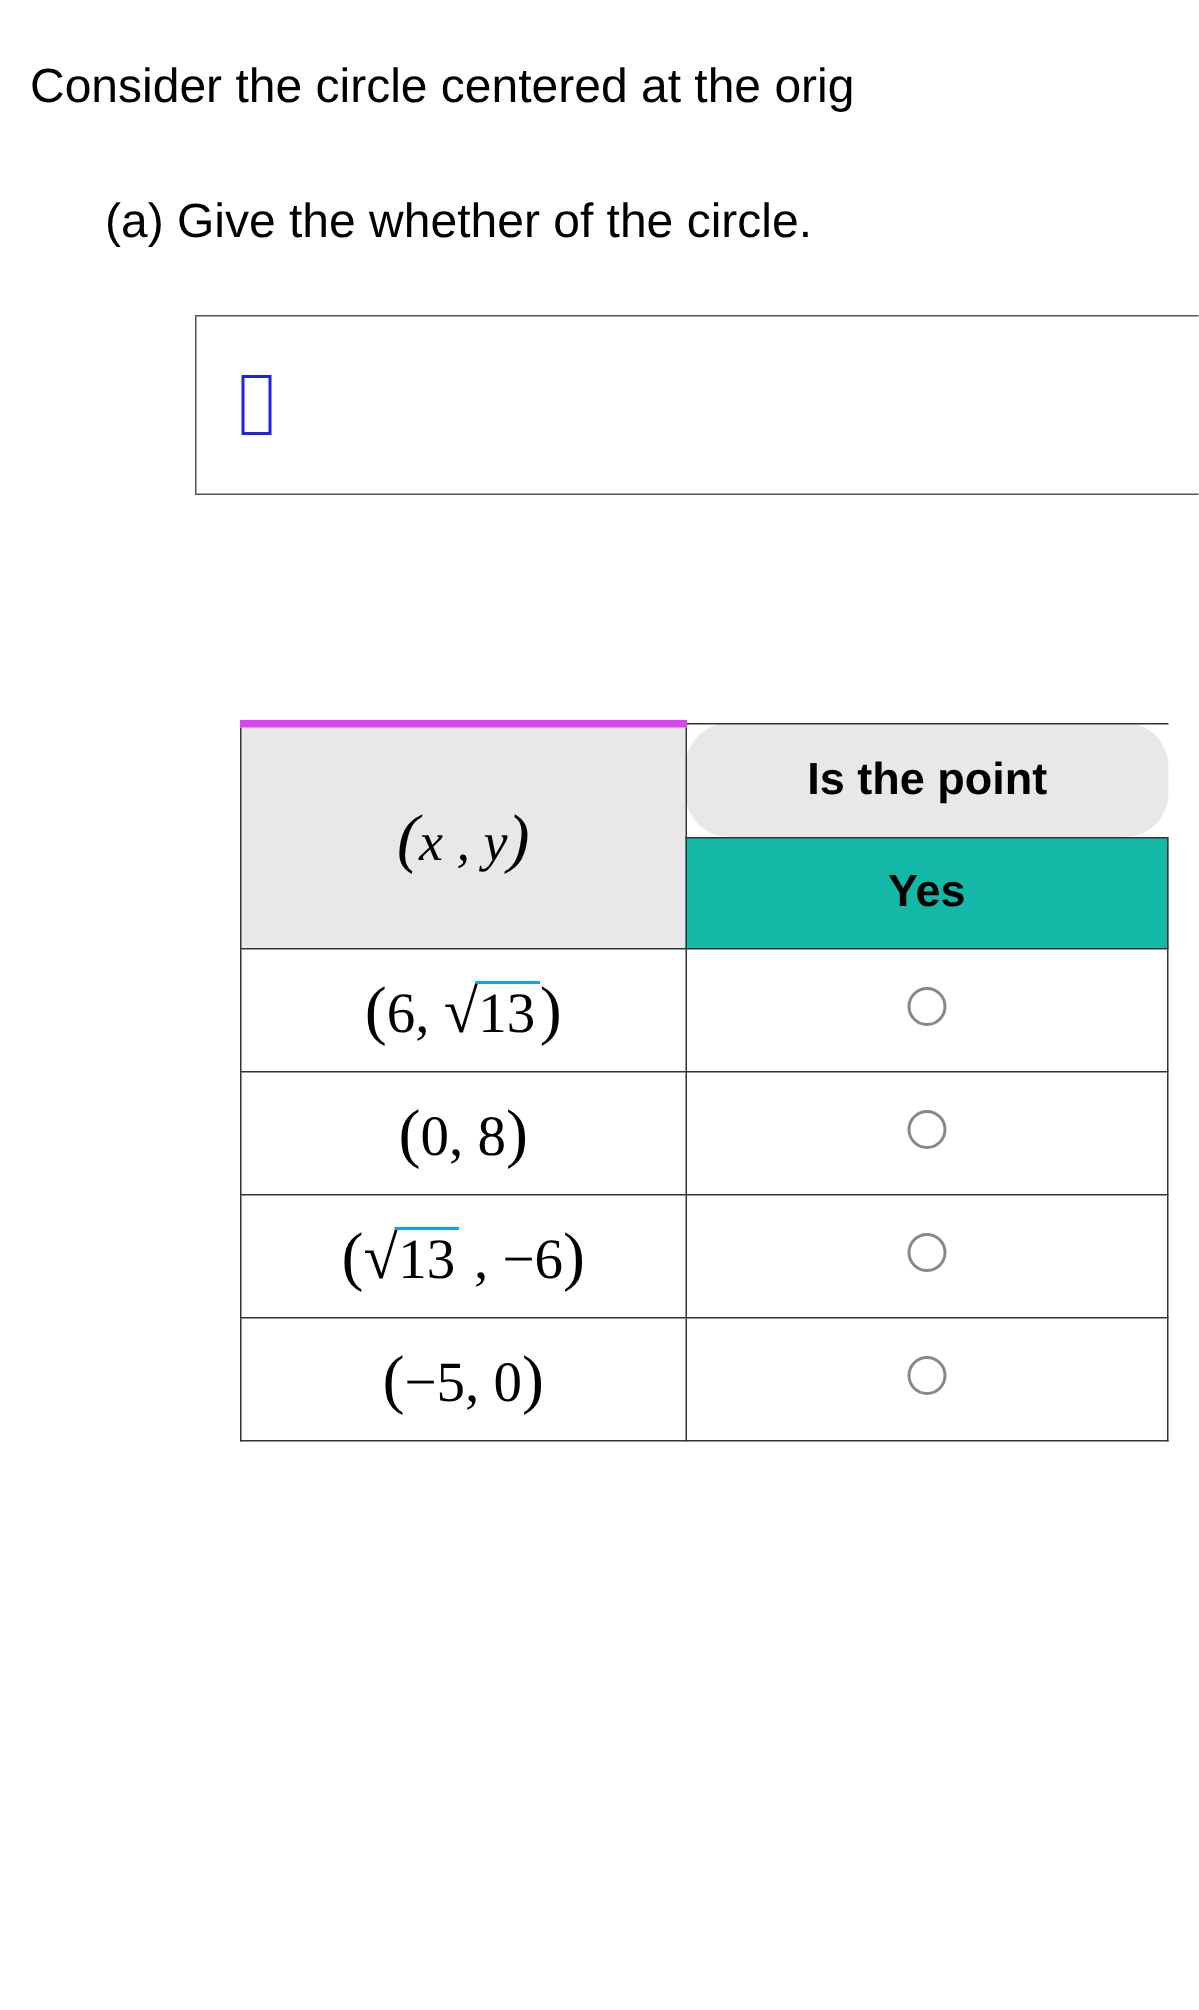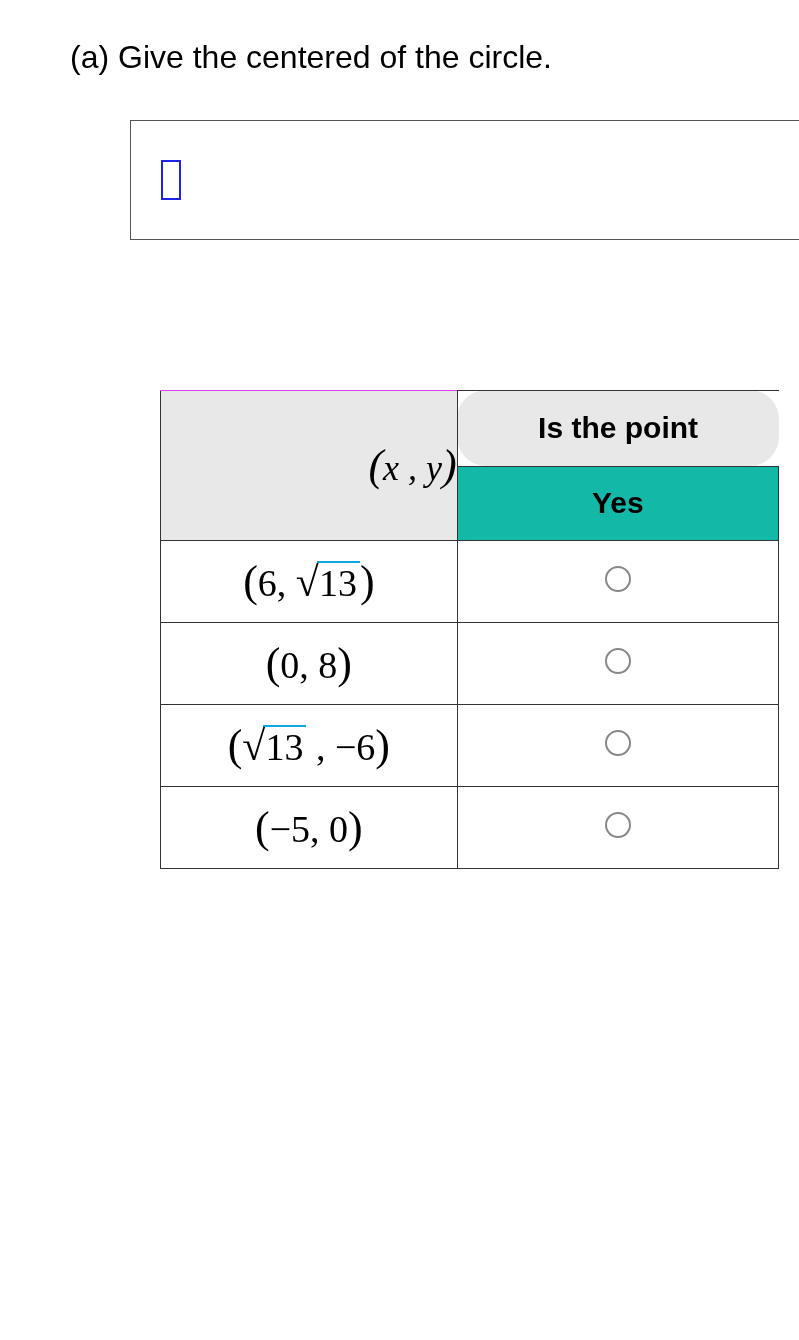--- a/index.html
+++ b/index.html
@@ -131,31 +131,31 @@
       margin-left: -2px;
     }
     .nowide {
       white-space: nowrap;
     }
     
     .header-question {
       border-right: none !important;
     }
     .points-table th.header-xy {
-      border-top: 1px solid #d946ef;
-      text-align: right;
+      border-top: 5px solid #d946ef;
     }
   </style>
 </head>
 <body>
 
 <div class="container">
+  <div class="intro-text">Consider the circle centered at the orig</div>
 
   <div class="part-container">
-    <div class="part-label">(a) Give the centered of the circle.</div>
+    <div class="part-label">(a) Give the whether of the circle.</div>
     <div class="equation-input-wrapper">
       <div class="equation-cursor"></div>
     </div>
   </div>
 
   <div class="part-container">
 
     <table class="points-table">
       <tbody>
           <tr>

